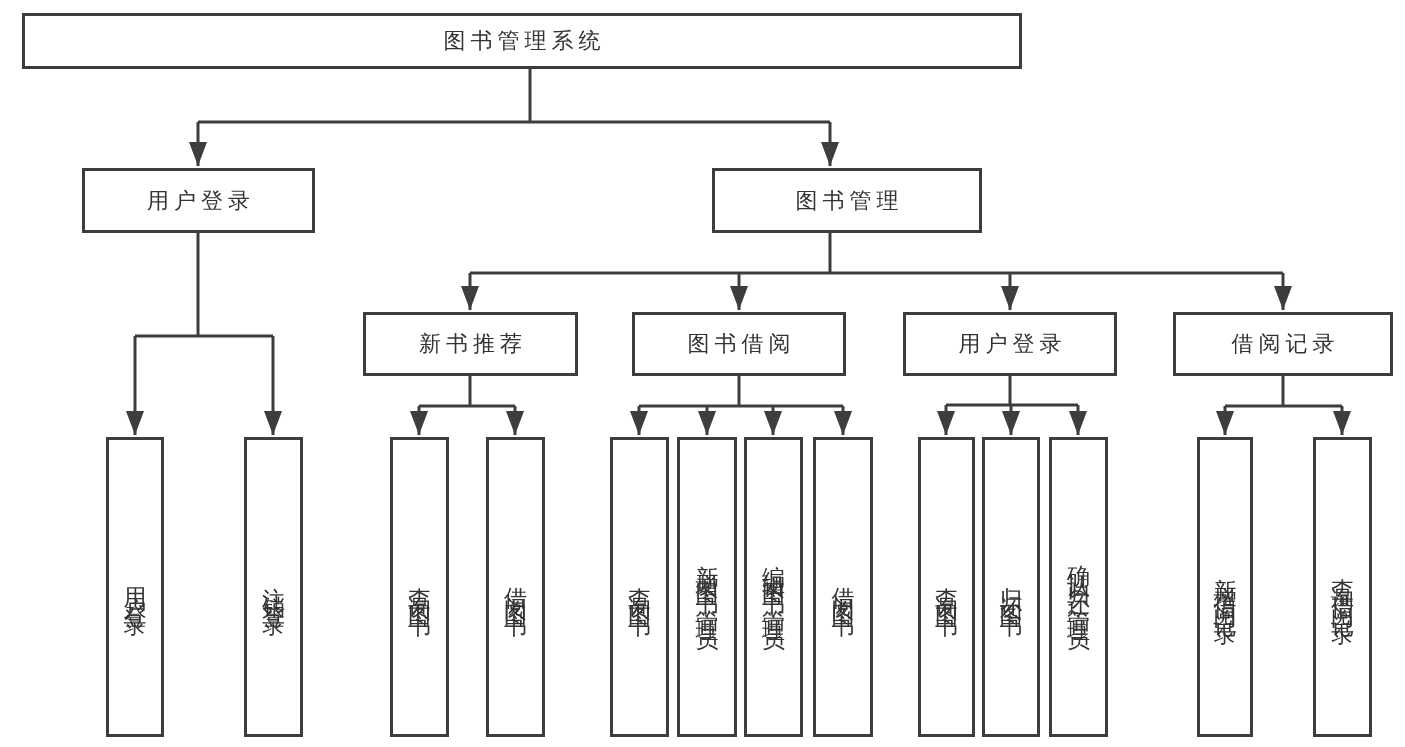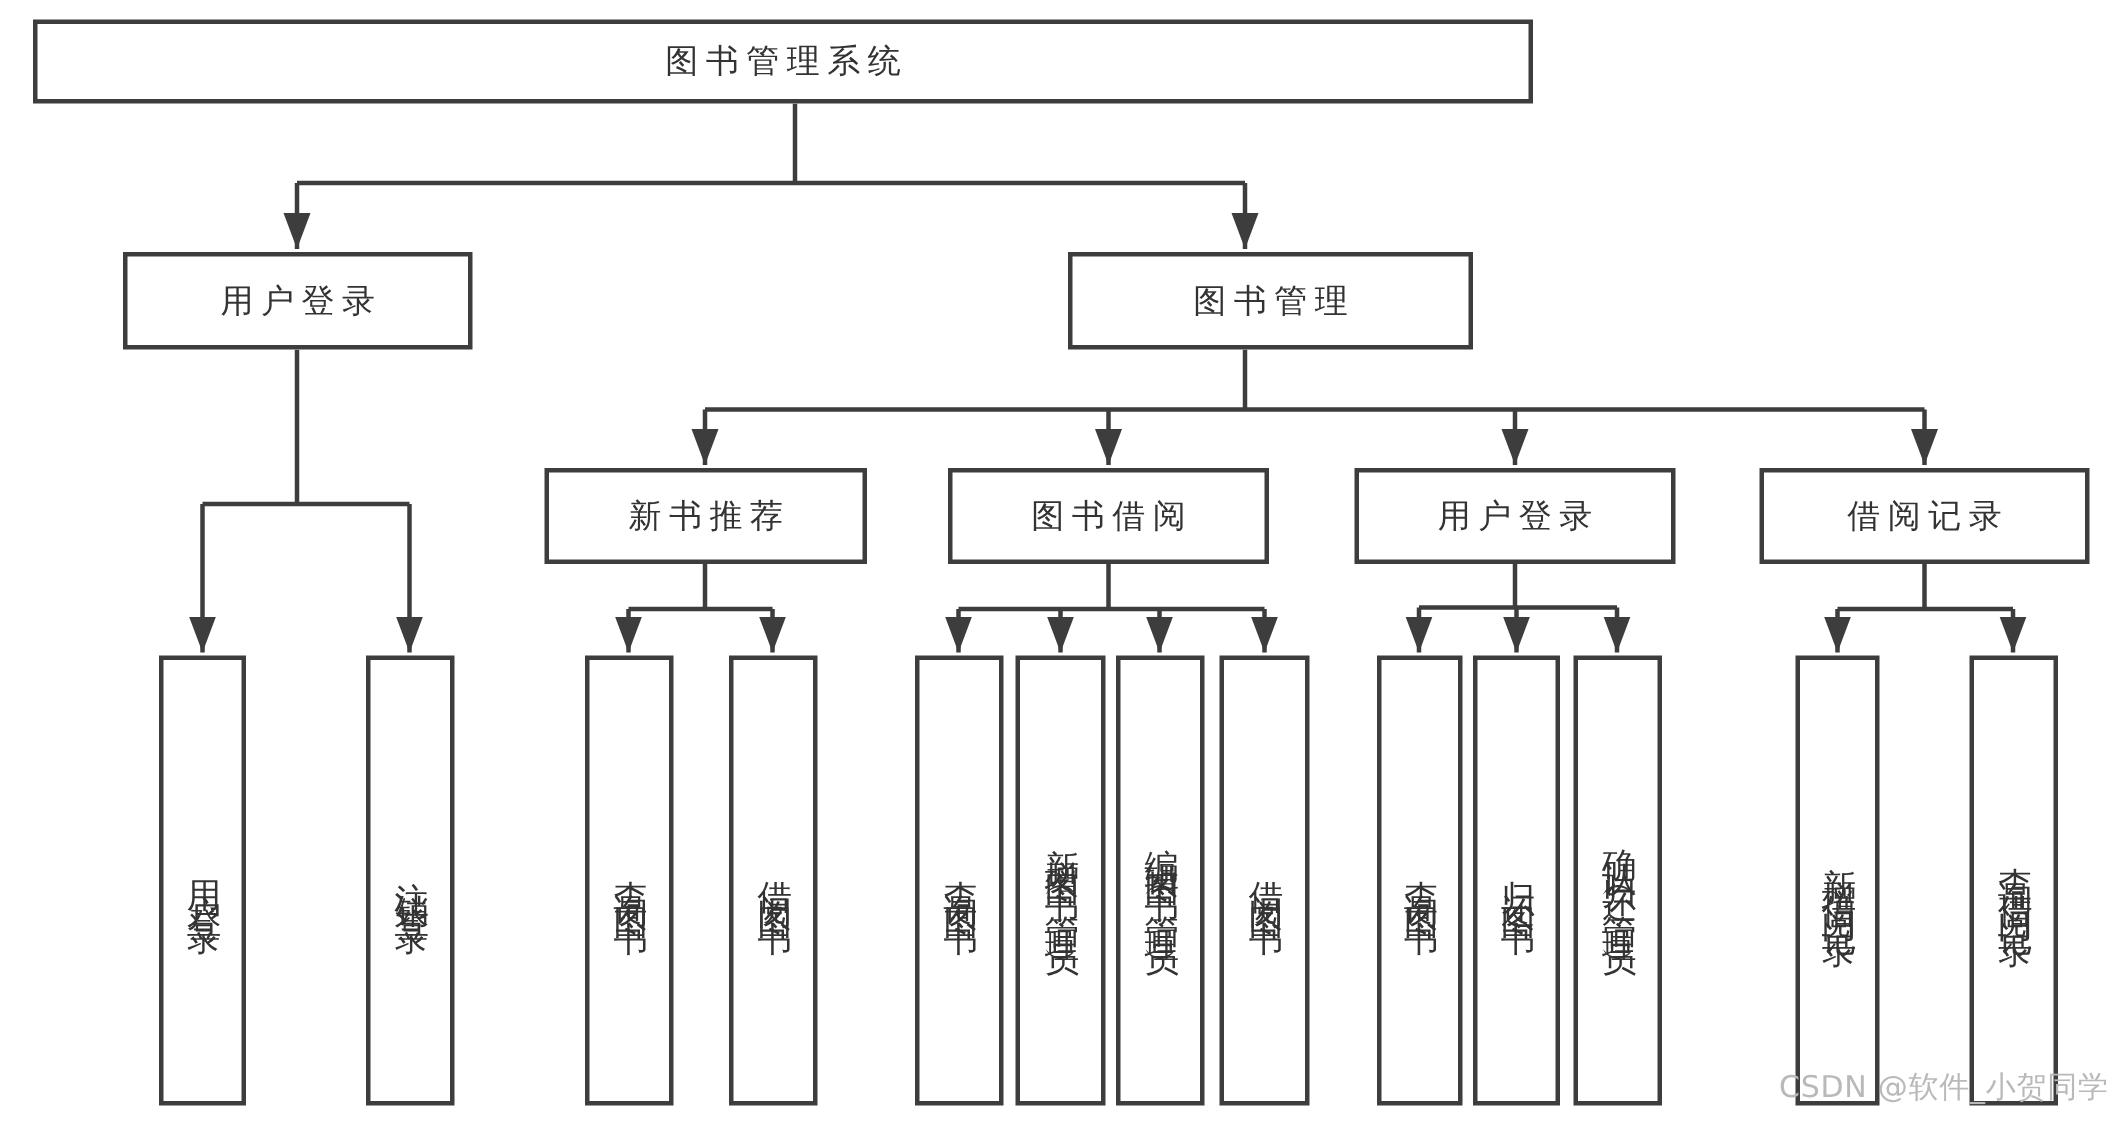--- a/index.html
+++ b/index.html
@@ -154,14 +154,13 @@
   <div class="node vnode" style="left:744px; width:59px;">编辑图书（管理员）</div>
   <div class="node vnode" style="left:813px; width:60px;">借阅图书</div>
 
   <div class="node vnode" style="left:918px; width:57px;">查询图书</div>
   <div class="node vnode" style="left:982px; width:58px;">归还图书</div>
   <div class="node vnode" style="left:1049px; width:59px;">确认归还（管理员）</div>
 
   <div class="node vnode" style="left:1197px; width:56px;">新增借阅记录</div>
   <div class="node vnode" style="left:1313px; width:59px;">查询借阅记录</div>
 
-  <div class="watermark">CSDN @软件_小贺同学</div>
 </div>
 
 </body></html>

